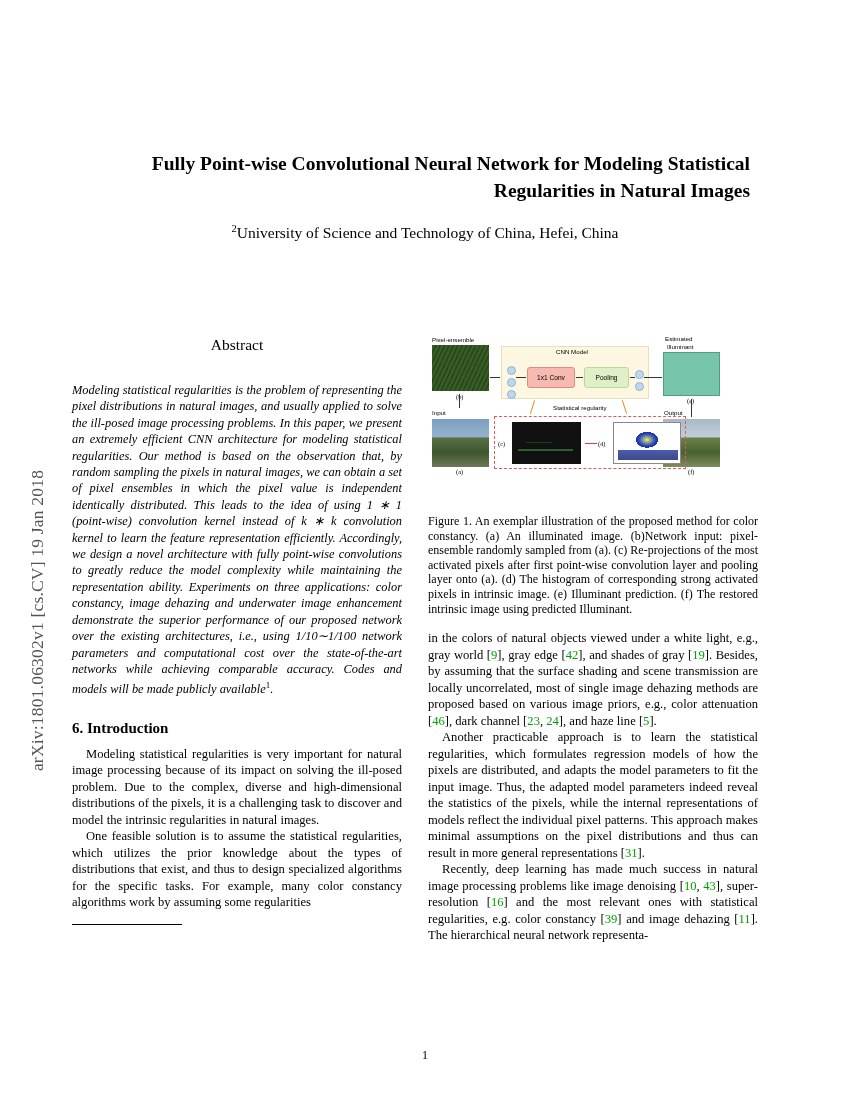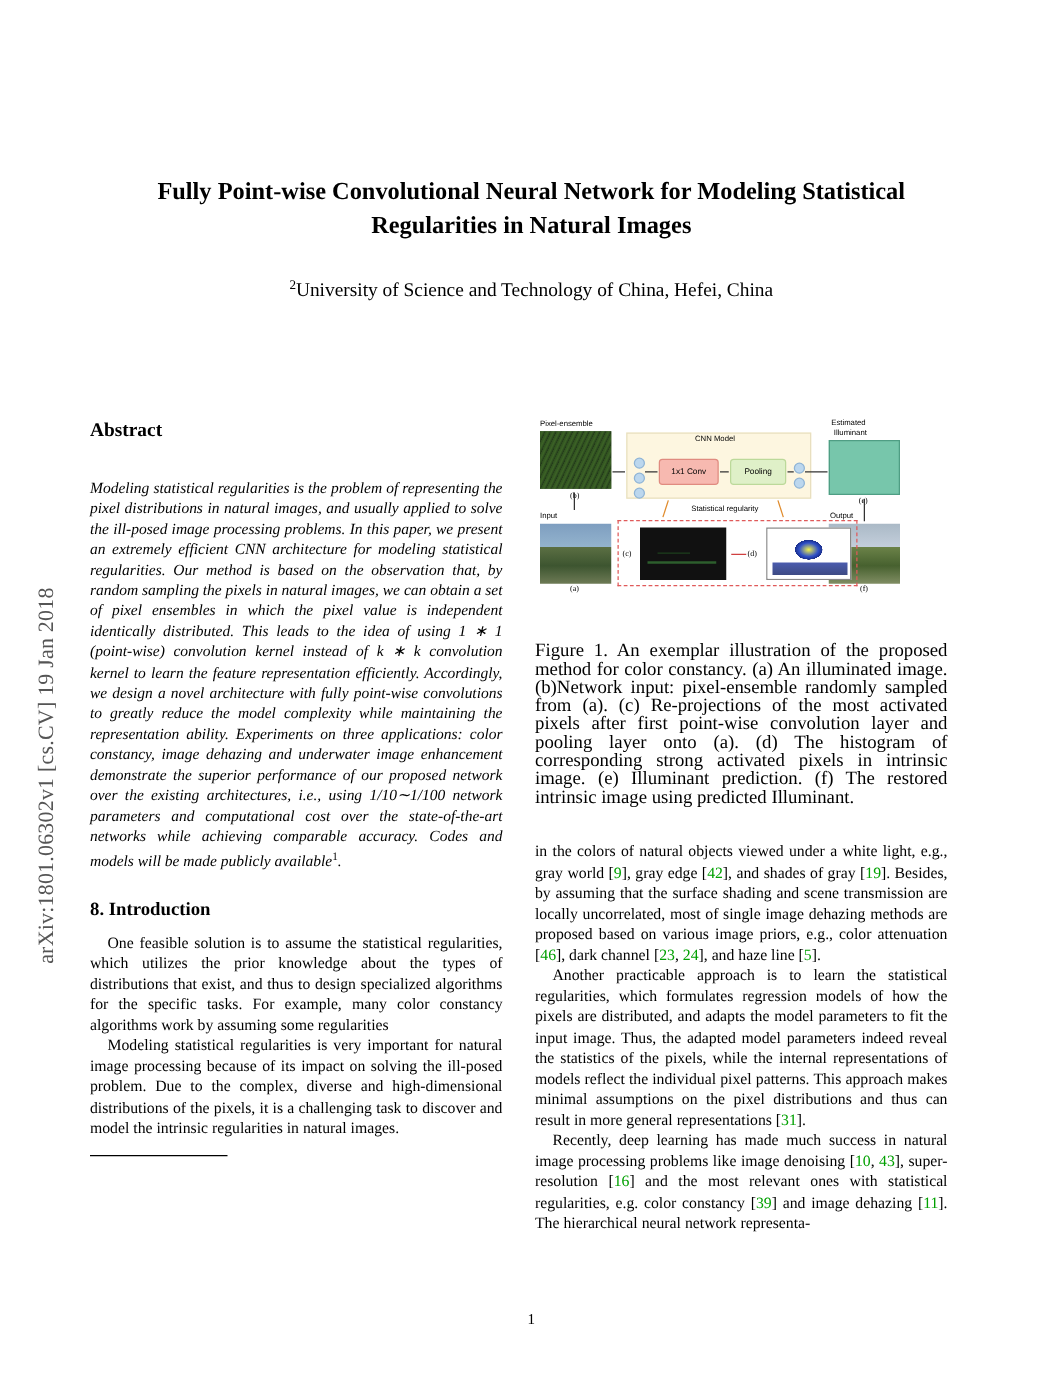--- a/index.html
+++ b/index.html
@@ -37,23 +37,23 @@
     position: absolute;
     left: 72px;
     top: 0;
     width: 706px;
     height: 1100px;
   }
 
   .title {
     position: absolute;
     left: 28px;
-    top: 140px;
+    top: 150px;
     width: 650px;
-    text-align: center;
+    text-align: right;
     font-size: 19.5px;
     font-weight: bold;
     line-height: 27px;
   }
 
   .authors {
     position: absolute;
     left: 28px;
     top: 218px;
     width: 650px;
@@ -71,23 +71,23 @@
     width: 330px;
   }
   .col-right {
     position: absolute;
     left: 356px;
     top: 336px;
     width: 330px;
   }
 
   .abstract-head {
-    text-align: left;
+    text-align: center;
     font-size: 15.5px;
-    font-weight: bold;
+    font-weight: normal;
     margin-bottom: 28px;
   }
   .abstract-body {
     font-size: 12.4px;
     line-height: 16.4px;
     text-align: justify;
     font-style: italic;
     font-family: "Liberation Serif", serif;
     margin-top: 26px;
   }
@@ -130,21 +130,21 @@
   .cite { color: #00a000; }
 
   
   .figure {
     position: relative;
     width: 330px;
     height: 170px;
     margin-bottom: 8px;
   }
   .fig-caption {
-    font-size: 15px;
+    font-size: 12px;
     line-height: 14.6px;
     text-align: justify;
     margin-top: 6px;
   }
 
   .fig-canvas {
     position: absolute;
     inset: 0;
   }
   .fig-box {
@@ -248,23 +248,23 @@
   <div class="title">Fully Point-wise Convolutional Neural Network for Modeling Statistical Regularities in Natural Images</div>
 
   <div class="authors">
     <div><sup>2</sup>University of Science and Technology of China, Hefei, China</div>
   </div>
 
   <div class="col-left">
     <div class="abstract-head">Abstract</div>
     <div class="abstract-body"><span>Modeling statistical regularities is the problem of representing the pixel distributions in natural images, and usually applied to solve the ill-posed image processing problems. In this paper, we present an extremely efficient CNN architecture for modeling statistical regularities. Our method is based on the observation that, by random sampling the pixels in natural images, we can obtain a set of pixel ensembles in which the pixel value is independent identically distributed. This leads to the idea of using 1 ∗ 1 (point-wise) convolution kernel instead of k ∗ k convolution kernel to learn the feature representation efficiently. Accordingly, we design a novel architecture with fully point-wise convolutions to greatly reduce the model complexity while maintaining the representation ability. Experiments on three applications: color constancy, image dehazing and underwater image enhancement demonstrate the superior performance of our proposed network over the existing architectures, i.e., using 1/10∼1/100 network parameters and computational cost over the state-of-the-art networks while achieving comparable accuracy. Codes and models will be made publicly available</span><sup>1</sup><span>.</span></div>
 
-    <div class="section-head">8. Introduction</div>
+    <div class="section-head">6. Introduction</div>
+    <p class="body-par first">Modeling statistical regularities is very important for natural image processing because of its impact on solving the ill-posed problem. Due to the complex, diverse and high-dimensional distributions of the pixels, it is a challenging task to discover and model the intrinsic regularities in natural images.</p>
     <p class="body-par">One feasible solution is to assume the statistical regularities, which utilizes the prior knowledge about the types of distributions that exist, and thus to design specialized algorithms for the specific tasks. For example, many color constancy algorithms work by assuming some regularities</p>
-    <p class="body-par first">Modeling statistical regularities is very important for natural image processing because of its impact on solving the ill-posed problem. Due to the complex, diverse and high-dimensional distributions of the pixels, it is a challenging task to discover and model the intrinsic regularities in natural images.</p>
 
     <div class="footnote-rule"></div>
   </div>
 
   <div class="col-right">
 
     <div class="figure">
       <div class="fig-canvas">
 
         <div class="lbl" style="left:4px; top:0px;">Pixel-ensemble</div>
@@ -326,21 +326,21 @@
         </div>
 
         <div class="arrow-line" style="left:104px; top:64px; width:1px; height:14px; background:#e08a2a; transform:rotate(18deg);"></div>
         <div class="arrow-line" style="left:196px; top:64px; width:1px; height:14px; background:#e08a2a; transform:rotate(-18deg);"></div>
 
       </div>
     </div>
 
     <div class="fig-caption">Figure 1. An exemplar illustration of the proposed method for color constancy. (a) An illuminated image. (b)Network input: pixel-ensemble randomly sampled from (a). (c) Re-projections of the most activated pixels after first point-wise convolution layer and pooling layer onto (a). (d) The histogram of corresponding strong activated pixels in intrinsic image. (e) Illuminant prediction. (f) The restored intrinsic image using predicted Illuminant.</div>
 
-    <div style="margin-top:28px;">
+    <div style="margin-top:14px;">
       <p class="body-par" style="text-indent:0;">in the colors of natural objects viewed under a white light, e.g., gray world [<span class="cite">9</span>], gray edge [<span class="cite">42</span>], and shades of gray [<span class="cite">19</span>]. Besides, by assuming that the surface shading and scene transmission are locally uncorrelated, most of single image dehazing methods are proposed based on various image priors, e.g., color attenuation [<span class="cite">46</span>], dark channel [<span class="cite">23</span>, <span class="cite">24</span>], and haze line [<span class="cite">5</span>].</p>
       <p class="body-par">Another practicable approach is to learn the statistical regularities, which formulates regression models of how the pixels are distributed, and adapts the model parameters to fit the input image. Thus, the adapted model parameters indeed reveal the statistics of the pixels, while the internal representations of models reflect the individual pixel patterns. This approach makes minimal assumptions on the pixel distributions and thus can result in more general representations [<span class="cite">31</span>].</p>
       <p class="body-par">Recently, deep learning has made much success in natural image processing problems like image denoising [<span class="cite">10</span>, <span class="cite">43</span>], super-resolution [<span class="cite">16</span>] and the most relevant ones with statistical regularities, e.g. color constancy [<span class="cite">39</span>] and image dehazing [<span class="cite">11</span>]. The hierarchical neural network representa-</p>
     </div>
   </div>
 
   <div class="page-number">1</div>
 </div>
 
 </body></html>

